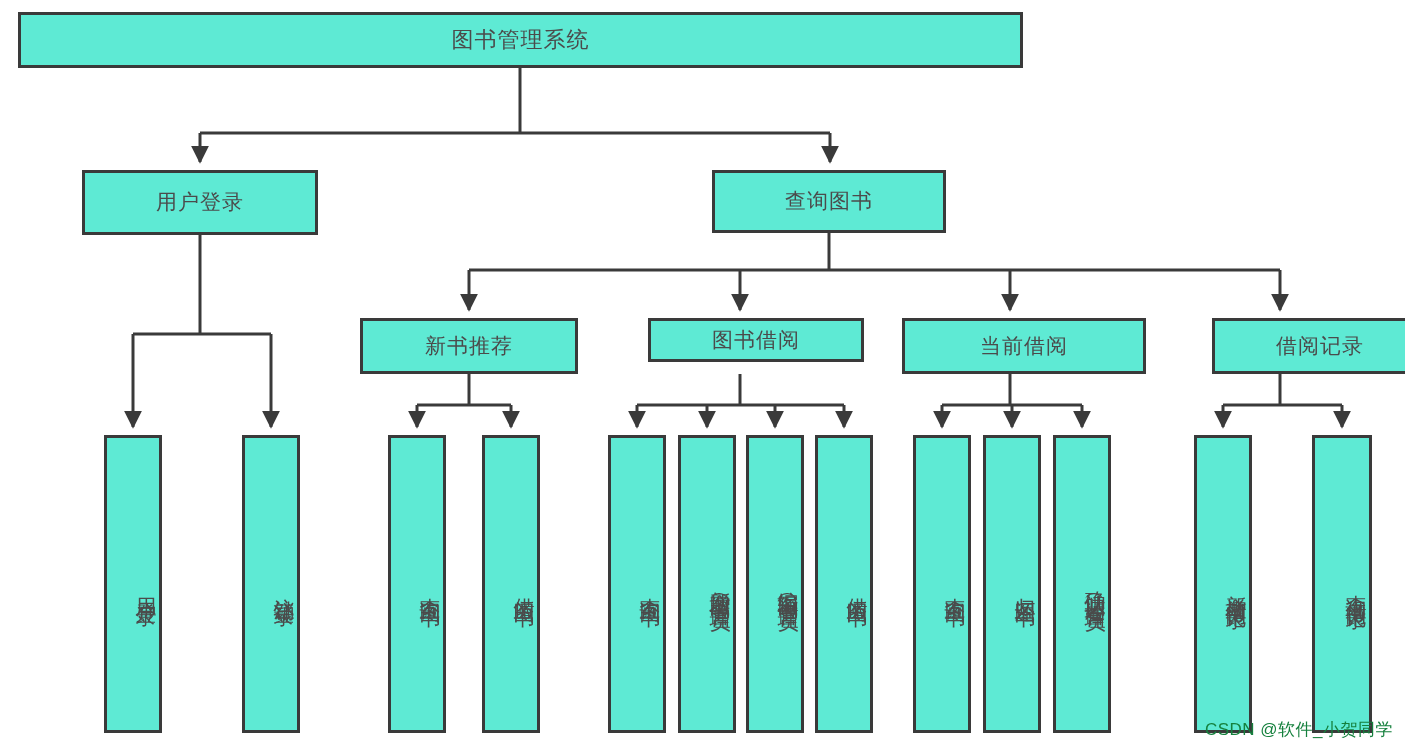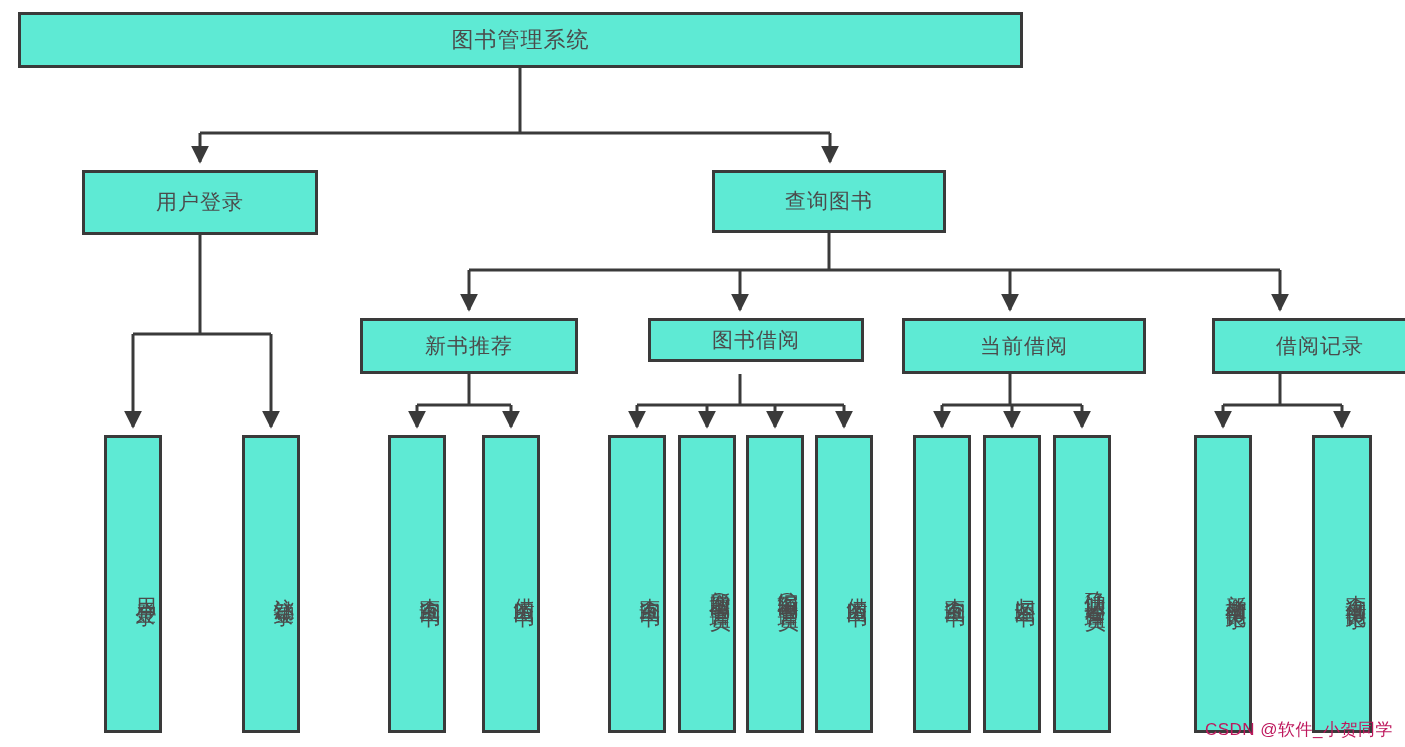--- a/index.html
+++ b/index.html
@@ -50,21 +50,21 @@
     align-items: flex-start;
     justify-content: center;
   }
   .node.root {
     font-size: 22px;
   }
   .watermark {
     position: absolute;
     right: 12px;
     bottom: 6px;
-    color: #be185d;
+    color: #15803d;
     font-size: 17px;
     letter-spacing: 0.5px;
     white-space: nowrap;
     user-select: none;
   }
 </style>
 </head>
 <body>
 
 <div id="diagram-root">

